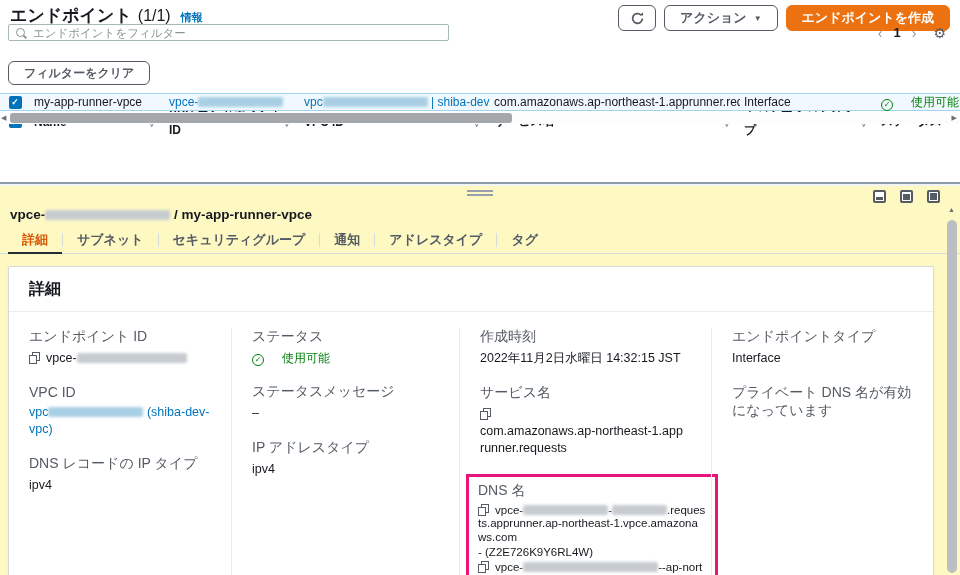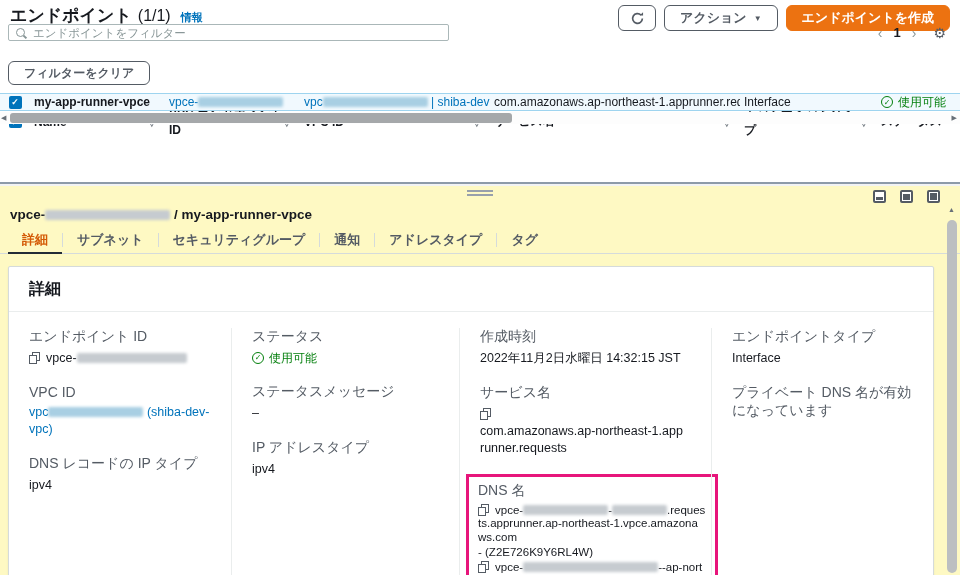--- a/index.html
+++ b/index.html
@@ -55,30 +55,30 @@
   .token-x::after { content:"×"; font-size:14px; font-weight:bold; }
   .btn-small { height:24px; font-size:12px;margin-top:14px; }
 
   
   .thead { position:absolute; top:76px; left:0; width:960px; height:17px;
     display:flex; border-top:2px solid #d946ef; align-items:center;margin-top:36px; }
   .trow { position:absolute; top:93px; left:0; width:960px; height:18px;
     display:flex; align-items:center; background:#f1f9fe;
     border-top:1px solid #9ed4ef; border-bottom:1px solid #9ed4ef; cursor:pointer; }
   .c0{width:30px; display:flex; justify-content:center;}
-  .c1{width:135px;font-weight:bold;} .c2{width:135px;} .c3{width:190px;} .c4{width:250px;} .c5{width:137px;} .c6{width:83px;}
+  .c1{width:135px;} .c2{width:135px;} .c3{width:190px;} .c4{width:250px;} .c5{width:137px;} .c6{width:83px;}
   .hcell { font-size:12px; font-weight:bold; color:#16191f; display:flex; align-items:center;
     justify-content:space-between; padding:0 10px 0 4px; cursor:pointer; }
   .sort-icon::after { content:"▽"; font-size:8px; color:#687078; }
   .tcell { font-size:12px; color:#16191f; padding-left:4px; white-space:nowrap; overflow:hidden; }
   .cb { width:13px; height:13px; background:#0073bb; border-radius:2px; display:flex;
     align-items:center; justify-content:center; cursor:pointer; flex:none; }
   .cb::after { content:"✓"; color:#fff; font-size:9px; font-weight:bold; }
   .link { color:#0073bb; text-decoration:none; cursor:pointer; }
-  .status-ok { display:flex; align-items:center; gap:5px; color:#037f0c; font-size:12px; }
+  .status-ok { display:flex; align-items:flex-end; gap:18px; color:#037f0c; font-size:12px; }
   .check-circle { width:12px; height:12px; border:1px solid #037f0c; border-radius:50%;
     display:flex; align-items:center; justify-content:center; flex:none; }
   .check-circle::after { content:"✓"; font-size:8px; color:#037f0c; }
 
   
   .hscroll { position:absolute; top:112px; left:0; width:960px; height:12px; background:#fdfdfd; }
   .hscroll .arrow-l { position:absolute; left:1px; top:0; color:#687078; font-size:7px; line-height:12px; cursor:pointer; }
   .hscroll .arrow-l::after{content:"◀";}
   .hscroll .arrow-r { position:absolute; right:3px; top:0; color:#687078; font-size:7px; line-height:12px; cursor:pointer; }
   .hscroll .arrow-r::after{content:"▶";}

